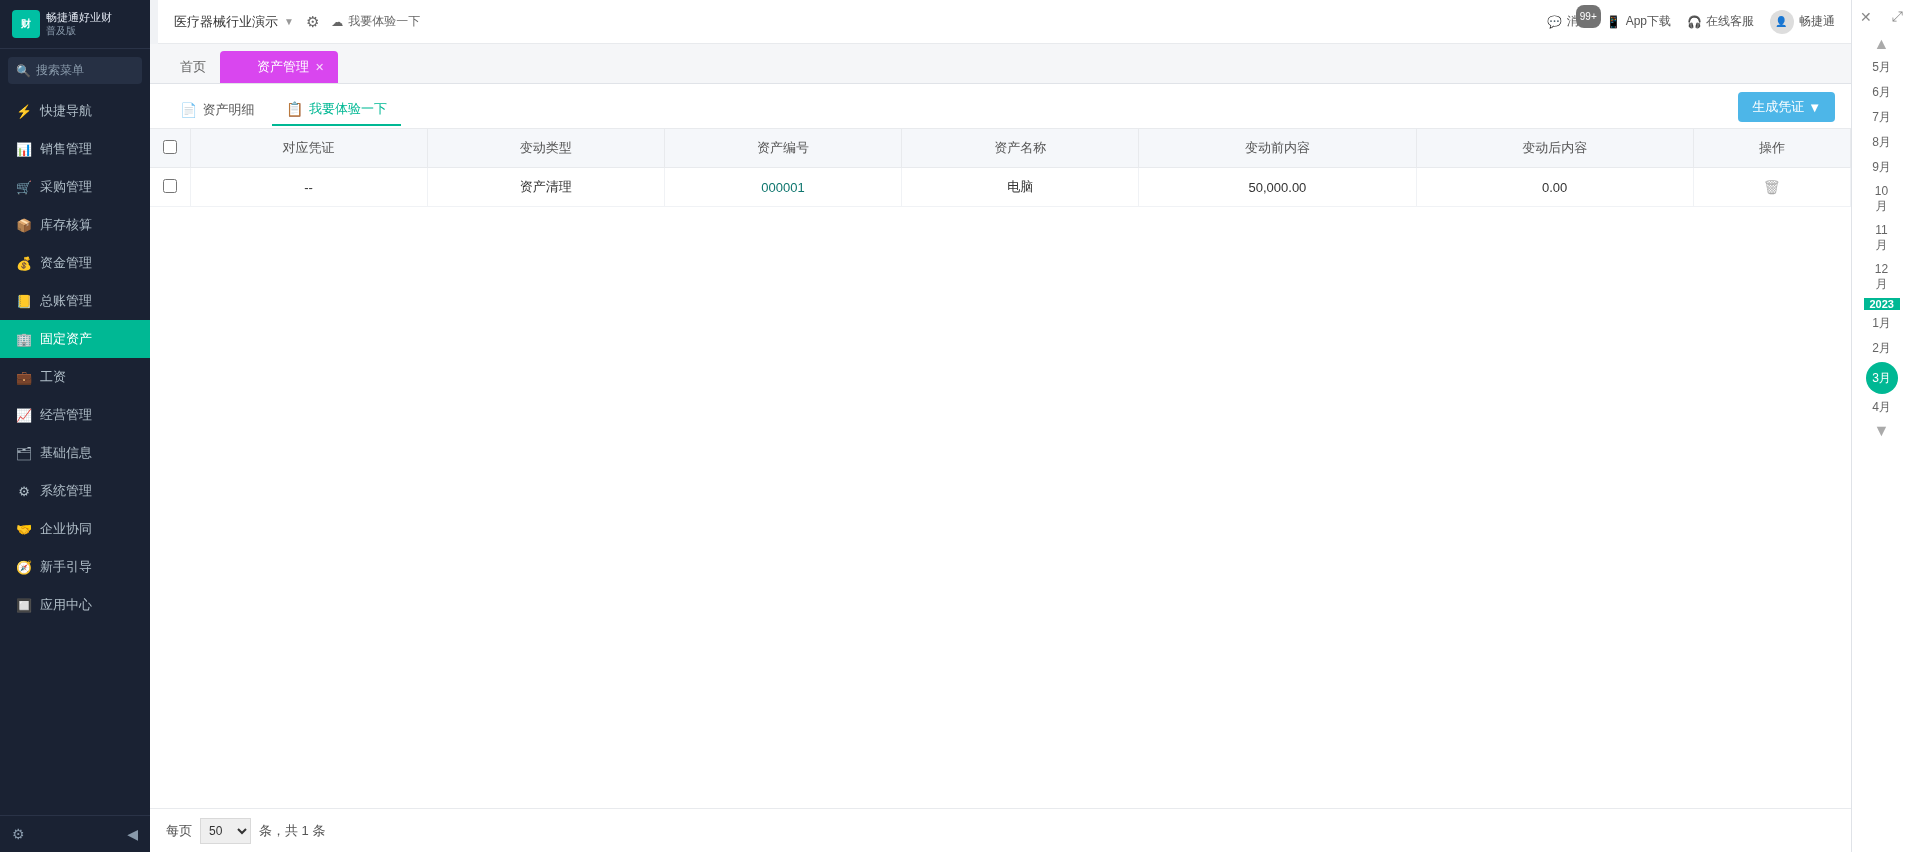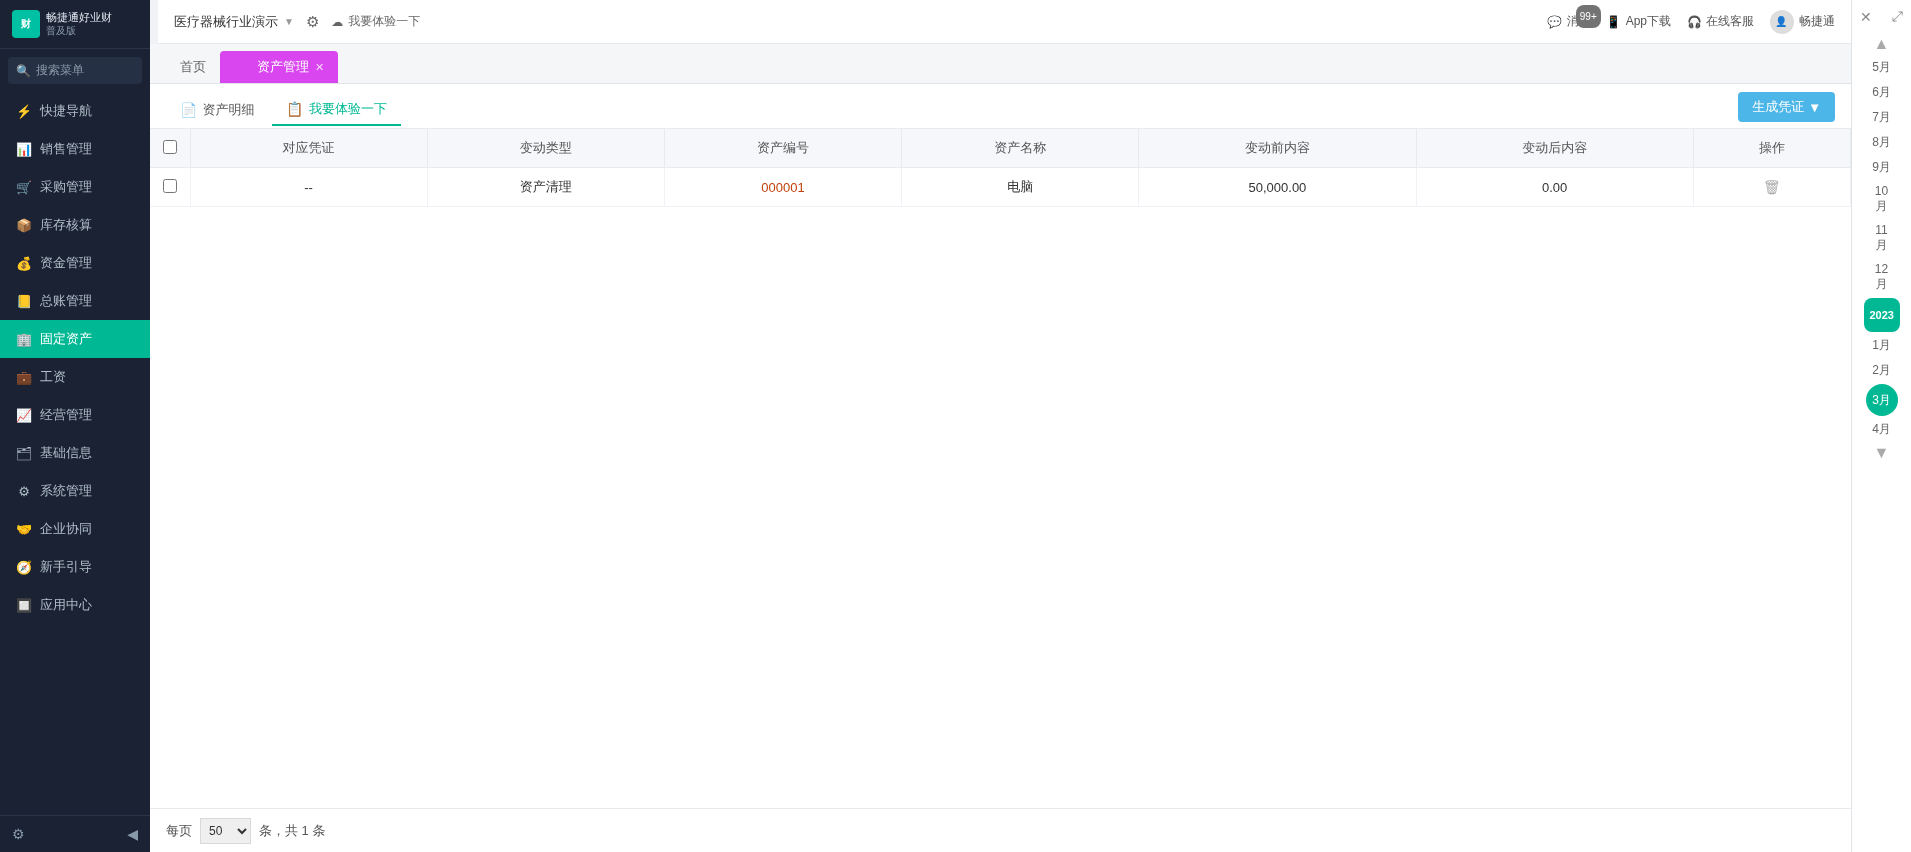--- a/index.html
+++ b/index.html
@@ -272,22 +272,22 @@
       color: #fff;
       border-radius: 50%;
       width: 32px;
       height: 32px;
       display: flex; align-items: center; justify-content: center;
       font-size: 12px;
     }
     .timeline-month.year-badge {
       background: #00b894;
       color: #fff;
-      border-radius: 8px;
-      padding: 11px 6px;
+      border-radius: 0;
+      padding: 0 6px;
       font-size: 11px;
       font-weight: bold;
     }
     .nav-arrow { color: #aaa; cursor: pointer; font-size: 16px; margin: 2px 0; }
 
     .delete-btn {
       color: #aaa; cursor: pointer; font-size: 14px;
     }
   </style>
 </head>
@@ -451,21 +451,21 @@
             <th>操作</th>
           </tr>
         </thead>
         <tbody>
           <tr>
             <td>
               <input type="checkbox" style="">
             </td>
             <td>--</td>
             <td>资产清理</td>
-            <td style="color:#c2410c">000001</td>
+            <td style="color:#0f766e">000001</td>
             <td>电脑</td>
             <td>50,000.00</td>
             <td>0.00</td>
             <td>
               <span class="delete-btn">🗑</span>
             </td>
           </tr>
         </tbody>
       </table>
     </div>

